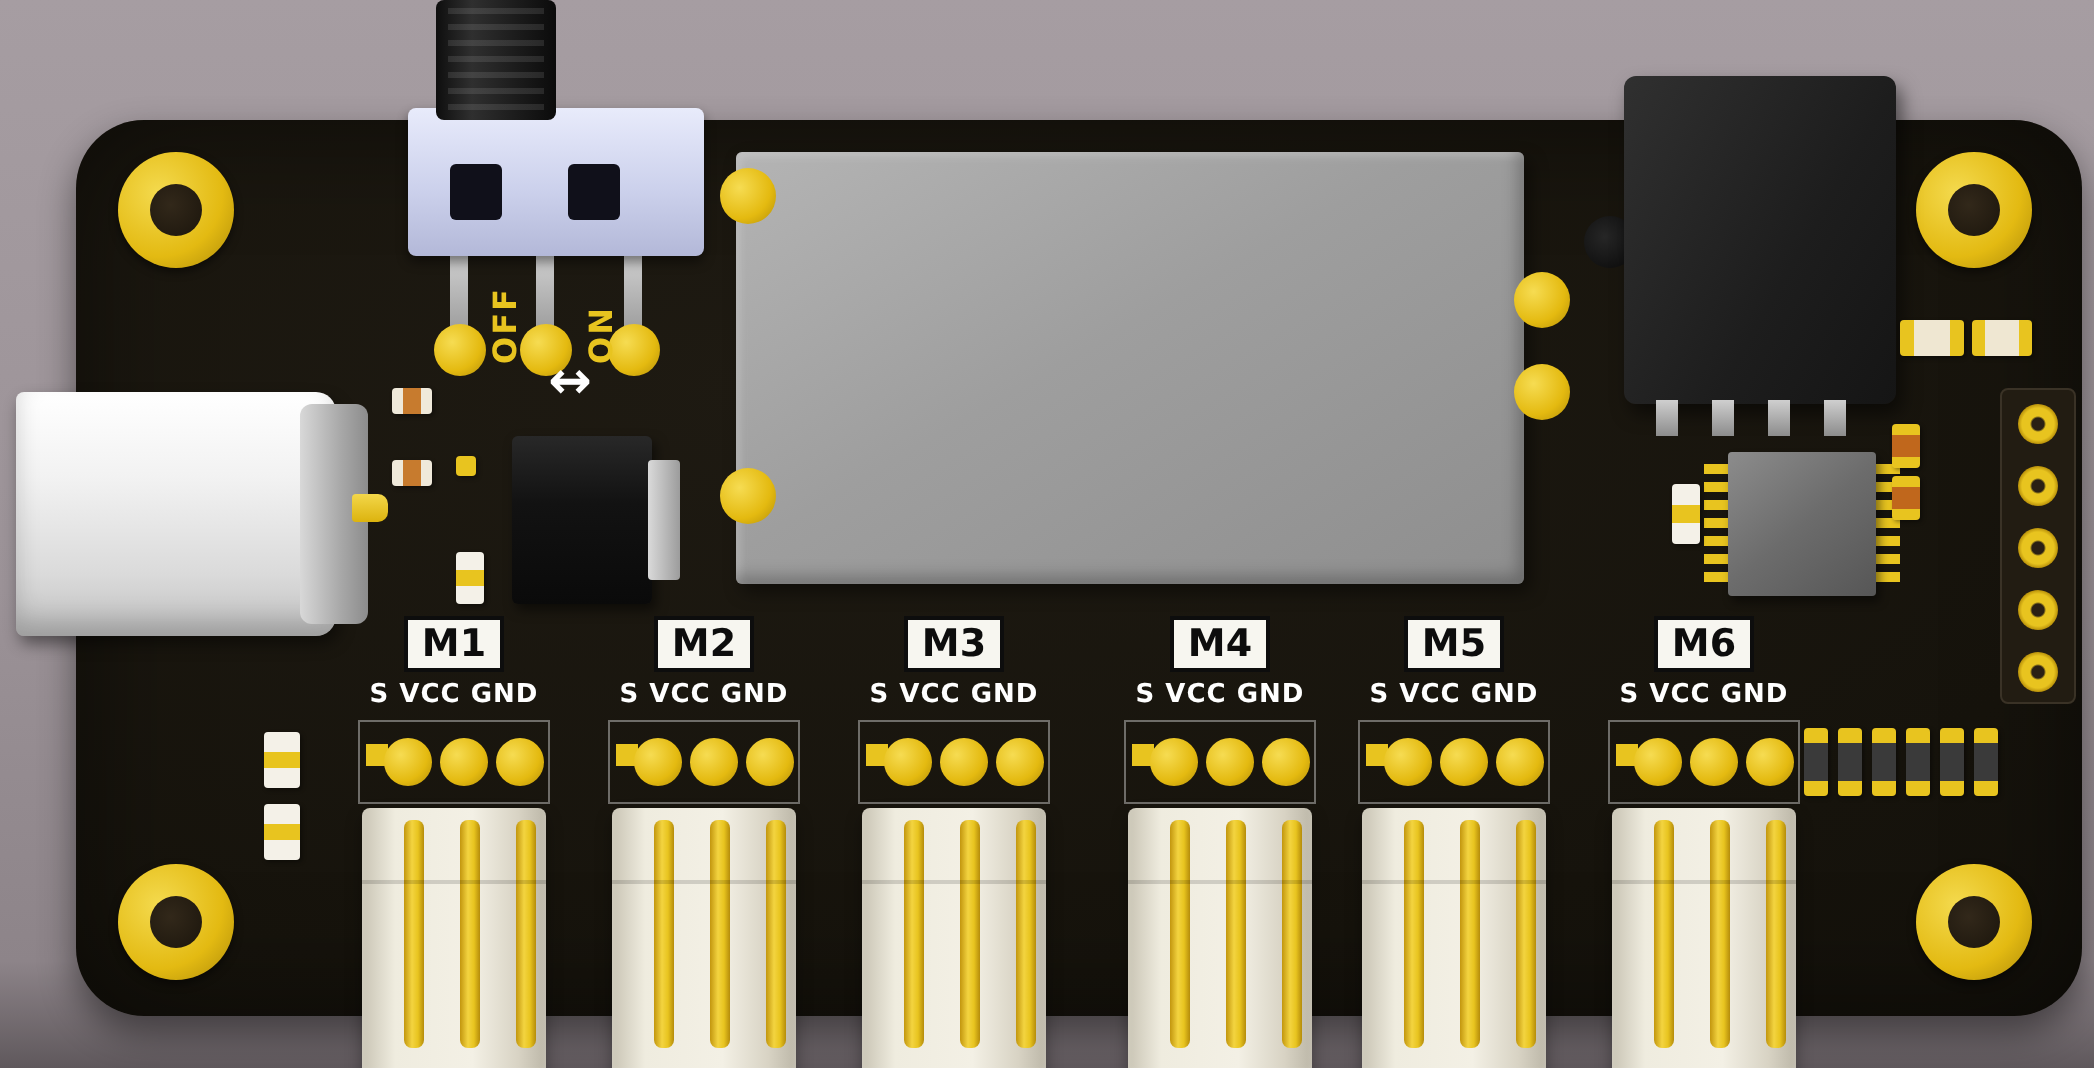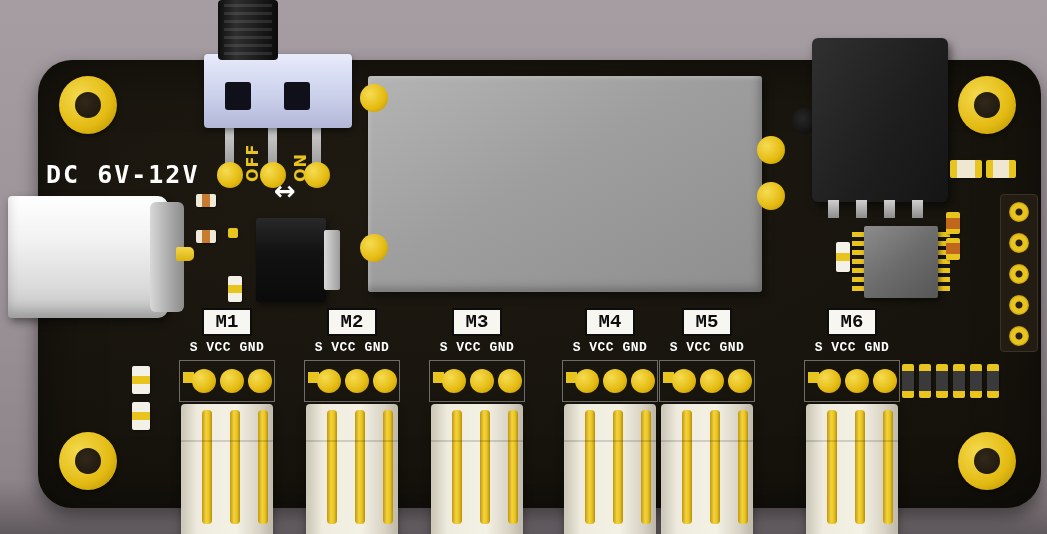--- a/index.html
+++ b/index.html
@@ -94,21 +94,21 @@
   
   .smd{position:absolute;border-radius:2px;box-shadow:1px 1px 2px rgba(0,0,0,.4);}
   .smd-a{background:linear-gradient(90deg,#efe9da 0 28%,#c77b2e 28% 72%,#efe9da 72%);}
   .smd-b{background:linear-gradient(180deg,#f4f1e8 0 35%,#e8c41f 35% 65%,#f4f1e8 65%);}
   .smd-c{background:linear-gradient(90deg,#e8c41f 0 22%,#efe7d2 22% 78%,#e8c41f 78%);}
   .smd-d{background:linear-gradient(180deg,#e8c41f 0 22%,#3a3a3a 22% 78%,#e8c41f 78%);}
   .smd-e{background:linear-gradient(180deg,#e8c41f 0 25%,#c0671c 25% 75%,#e8c41f 75%);}
   .smd-gold{background:#e8c41f;}
 
   
-  .connector{position:absolute;top:308px;width:100px;height:226px;font-family:Liberation Mono, monospace;}
+  .connector{position:absolute;top:308px;width:100px;height:226px;}
   .m-label{width:46px;height:24px;margin:0 auto;background:#f7f6f0;border:2px solid #0d0d0d;
     color:#0d0d0d;font-weight:bold;font-size:19px;line-height:24px;text-align:center;}
   .pin-names{margin-top:4px;text-align:center;color:#fff;font-weight:bold;font-size:13px;
     letter-spacing:.5px;white-space:nowrap;}
   .pad-zone{position:absolute;left:2px;top:52px;width:96px;height:42px;box-sizing:border-box;
     border:1px solid rgba(215,215,215,.45);}
   .pad-square{position:absolute;left:3px;top:11px;width:11px;height:11px;background:#e8c41f;}
   .pad{position:absolute;top:8px;width:24px;height:24px;}
   .c1{left:12px;} .c2{left:40px;} .c3{left:68px;}
   .housing{position:absolute;left:4px;top:96px;width:92px;height:134px;border-radius:4px 4px 0 0;
@@ -142,21 +142,20 @@
 
   <div class="abs module"></div>
   <div class="abs pad-round mod-pad" style="left:360px;top:84px"></div>
   <div class="abs pad-round mod-pad" style="left:360px;top:234px"></div>
   <div class="abs pad-round mod-pad" style="left:757px;top:136px"></div>
   <div class="abs pad-round mod-pad" style="left:757px;top:182px"></div>
 
   <div class="abs jack-body"></div>
   <div class="abs jack-cap"></div>
   <div class="abs jack-pin"></div>
-  <div class="abs dc-label">DC 6V-12V</div>
 
   <div class="abs switch-pin" style="left:225px"></div>
   <div class="abs switch-pin" style="left:268px"></div>
   <div class="abs switch-pin" style="left:312px"></div>
   <div class="abs pad-round sw-pad" style="left:217px"></div>
   <div class="abs pad-round sw-pad" style="left:260px"></div>
   <div class="abs pad-round sw-pad" style="left:304px"></div>
   <div class="abs switch-base">
     <div class="abs switch-slot slot-1"></div>
     <div class="abs switch-slot slot-2"></div>
@@ -262,21 +261,21 @@
       <div class="pad pad-round c2"></div>
       <div class="pad pad-round c3"></div>
     </div>
     <div class="housing">
       <div class="pin p1"></div>
       <div class="pin p2"></div>
       <div class="pin p3"></div>
     </div>
   </div>
 
-  <div class="connector" style="left:657px">
+  <div class="connector" style="left:677px">
     <div class="m-label">M5</div>
     <div class="pin-names">S VCC GND</div>
     <div class="pad-zone">
       <div class="pad-square"></div>
       <div class="pad pad-round c1"></div>
       <div class="pad pad-round c2"></div>
       <div class="pad pad-round c3"></div>
     </div>
     <div class="housing">
       <div class="pin p1"></div>

